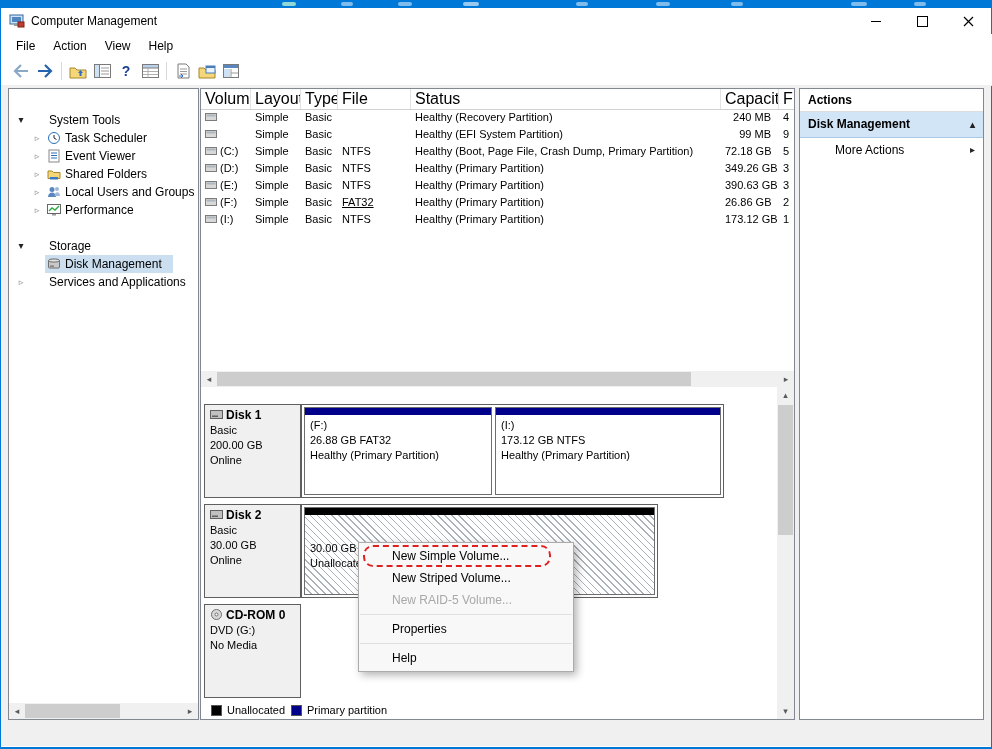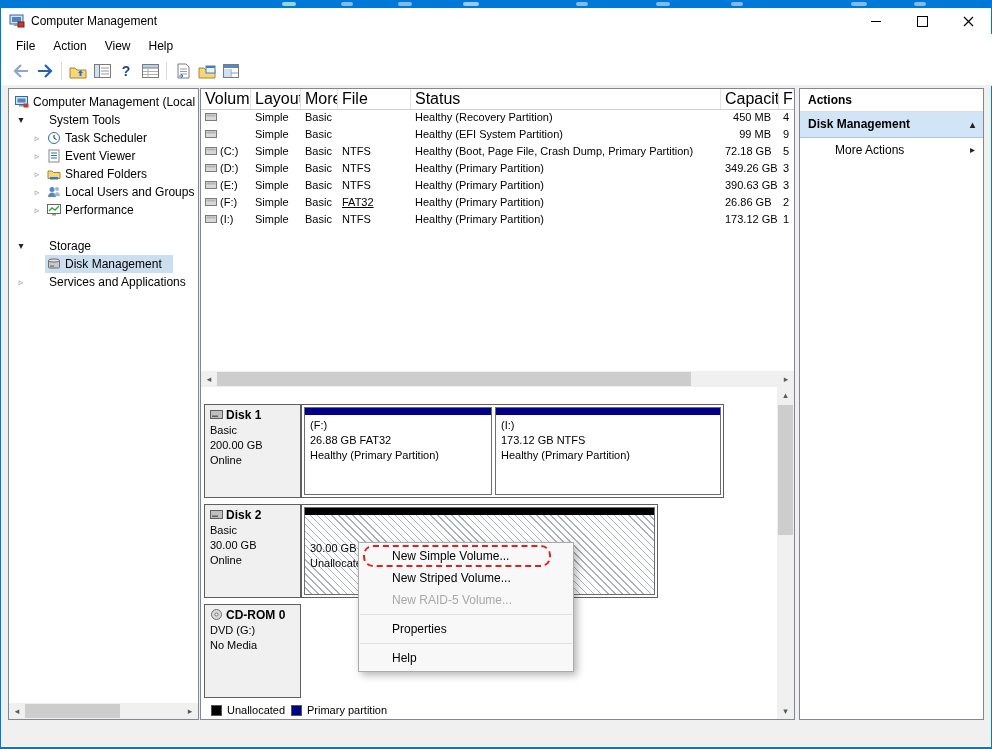--- a/index.html
+++ b/index.html
@@ -194,29 +194,20 @@
       </svg>
     </div>
   </div>
 
   <div class="workbg"></div>
 
   <div class="panel" style="left:8px;top:88px;width:191px;height:632px;overflow:hidden;">
 
     <div class="tree-hl"></div>
 
-    <div class="trow" style="top:4px;">
-      <svg class="ticon" style="left:6px;" viewBox="0 0 14 14">
-        <rect x="0.5" y="1.5" width="12" height="8" fill="#cfe3f5" stroke="#33699e"></rect>
-        <rect x="2.5" y="3.5" width="8" height="4" fill="#4f86c2"></rect>
-        <rect x="4" y="10" width="5" height="1.5" fill="#9a9a9a"></rect>
-        <rect x="8.5" y="8.5" width="5" height="4" fill="#c23b2e"></rect>
-      </svg>
-      <span class="tlabel" style="left:24px;">Computer Management (Local</span>
-    </div>
 
     <div class="trow" style="top:22px;">
       <span class="texp open" style="left:6px;">▾</span>
       <span class="tlabel" style="left:40px;">System Tools</span>
     </div>
 
     <div class="trow" style="top:40px;">
       <span class="texp" style="left:22px;">▹</span>
       <svg class="ticon" style="left:38px;" viewBox="0 0 14 14">
         <circle cx="7" cy="7" r="5.5" fill="#fff" stroke="#2a6fb8"></circle>
@@ -289,37 +280,37 @@
       <div class="sthumb" style="left:16px;top:1px;width:95px;height:14px;"></div>
       <span class="sbtn" style="right:0;top:0;">▸</span>
     </div>
   </div>
 
   <div class="panel" style="left:200px;top:88px;width:595px;height:632px;overflow:hidden;">
 
     <div class="vh">
       <div class="vhc" style="width:50px;">Volume</div>
       <div class="vhc" style="width:50px;">Layout</div>
-      <div class="vhc" style="width:37px;">More</div>
+      <div class="vhc" style="width:37px;">Type</div>
       <div class="vhc" style="width:73px;">File System</div>
       <div class="vhc" style="width:310px;">Status</div>
       <div class="vhc" style="width:58px;">Capacity</div>
       <div class="vhc" style="width:17px;border-right:none;">F</div>
     </div>
 
     <div class="vr" style="top:20px;">
       <div class="vc" style="width:50px;"><svg class="vicon" viewBox="0 0 12 10">
             <rect x="0.5" y="1.5" width="11" height="7" fill="#d8d8d8" stroke="#7c7c7c"></rect>
             <rect x="1.5" y="2.5" width="9" height="2" fill="#aeb6bf"></rect>
           </svg><span></span></div>
       <div class="vc" style="width:50px;">Simple</div>
       <div class="vc" style="width:37px;">Basic</div>
       <div class="vc" style="width:73px;"></div>
       <div class="vc" style="width:310px;">Healthy (Recovery Partition)</div>
-      <div class="vc num" style="width:58px;">450 MB</div>
+      <div class="vc num" style="width:58px;">240 MB</div>
       <div class="vc" style="width:17px;">4</div>
     </div>
     <div class="vr" style="top:37px;">
       <div class="vc" style="width:50px;"><svg class="vicon" viewBox="0 0 12 10">
             <rect x="0.5" y="1.5" width="11" height="7" fill="#d8d8d8" stroke="#7c7c7c"></rect>
             <rect x="1.5" y="2.5" width="9" height="2" fill="#aeb6bf"></rect>
           </svg><span></span></div>
       <div class="vc" style="width:50px;">Simple</div>
       <div class="vc" style="width:37px;">Basic</div>
       <div class="vc" style="width:73px;"></div>

